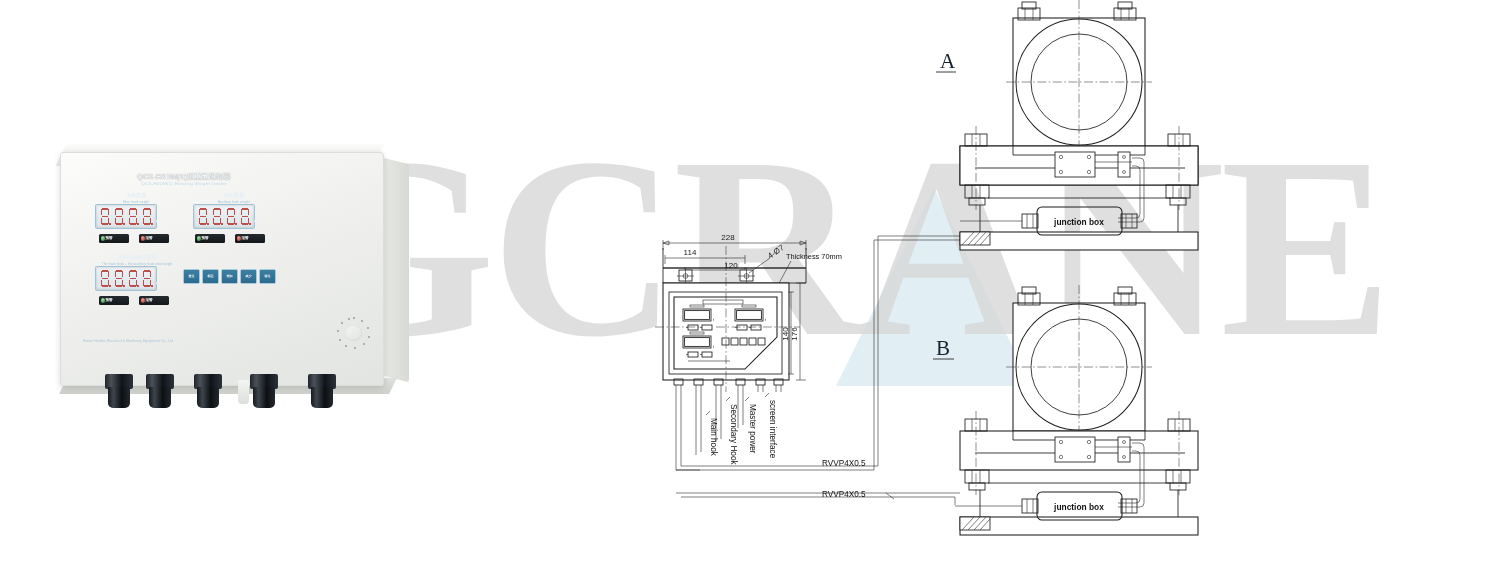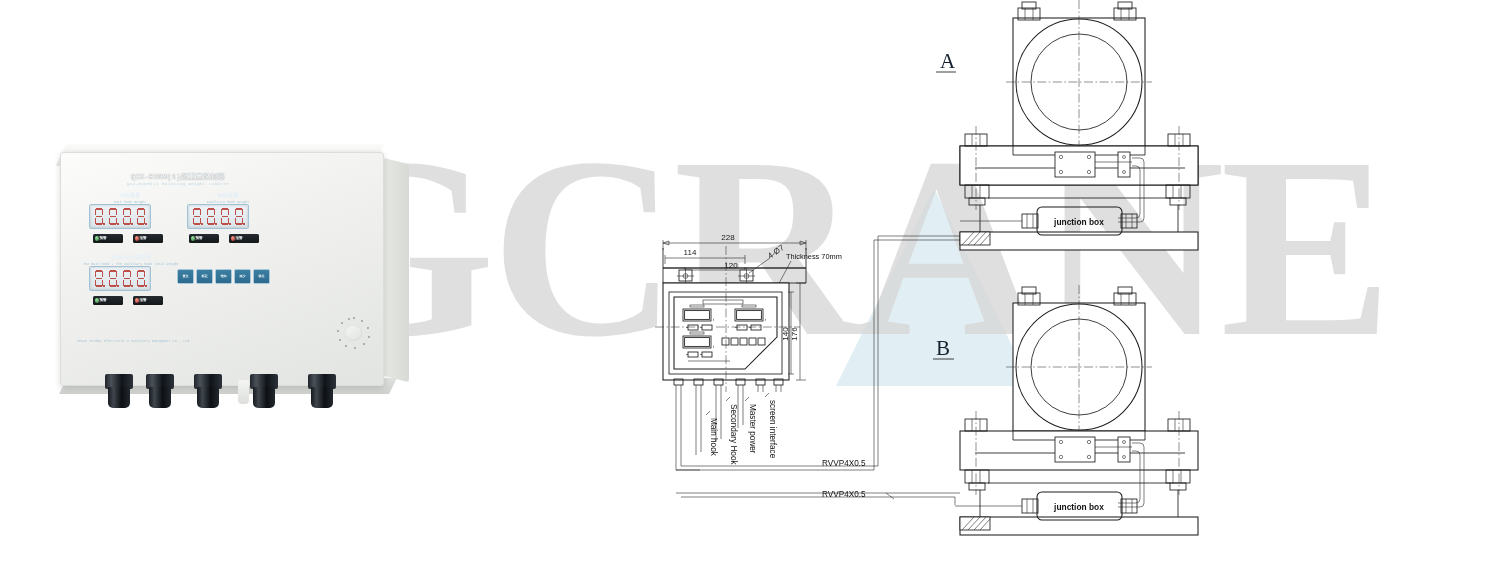--- a/index.html
+++ b/index.html
@@ -77,29 +77,28 @@
   }
   
   #case-bottom{
     left:8px; top:240px; width:330px; height:16px;
     background:linear-gradient(#dfe1de,#cdd0cb);
     transform:skewX(-26deg);
   }
   
   #faceplate{
     position:absolute;
-    left:12px; top:28px; width:222px; height:182px;
+    left:18px; top:28px; width:222px; height:182px;
     background:
       radial-gradient(circle at 72% 62%, rgba(255,255,255,.20) 0 16%, rgba(255,255,255,0) 42%),
       radial-gradient(circle at 46% 50%, rgba(255,255,255,.10) 0 22%, rgba(255,255,255,0) 55%),
       linear-gradient(150deg,#2f6f93 0%,#2b6b90 38%,#2d7196 62%,#1f5madeb 100%),
       linear-gradient(#2c6c90,#24607f);
     clip-path:polygon(0 0, 100% 0, 100% 62%, 66% 100%, 0 100%);
     overflow:hidden;
-    font-family:Liberation Mono, monospace;
   }
   #fp-title{
     position:absolute; left:0; top:6px; width:100%;
     text-align:center;
     color:#f2f6f8; font-size:7.2px; font-weight:700;
     letter-spacing:.2px;
     text-shadow:0 0 1px rgba(0,0,0,.5);
   }
   #fp-subtitle{
     position:absolute; left:0; top:15px; width:100%;

